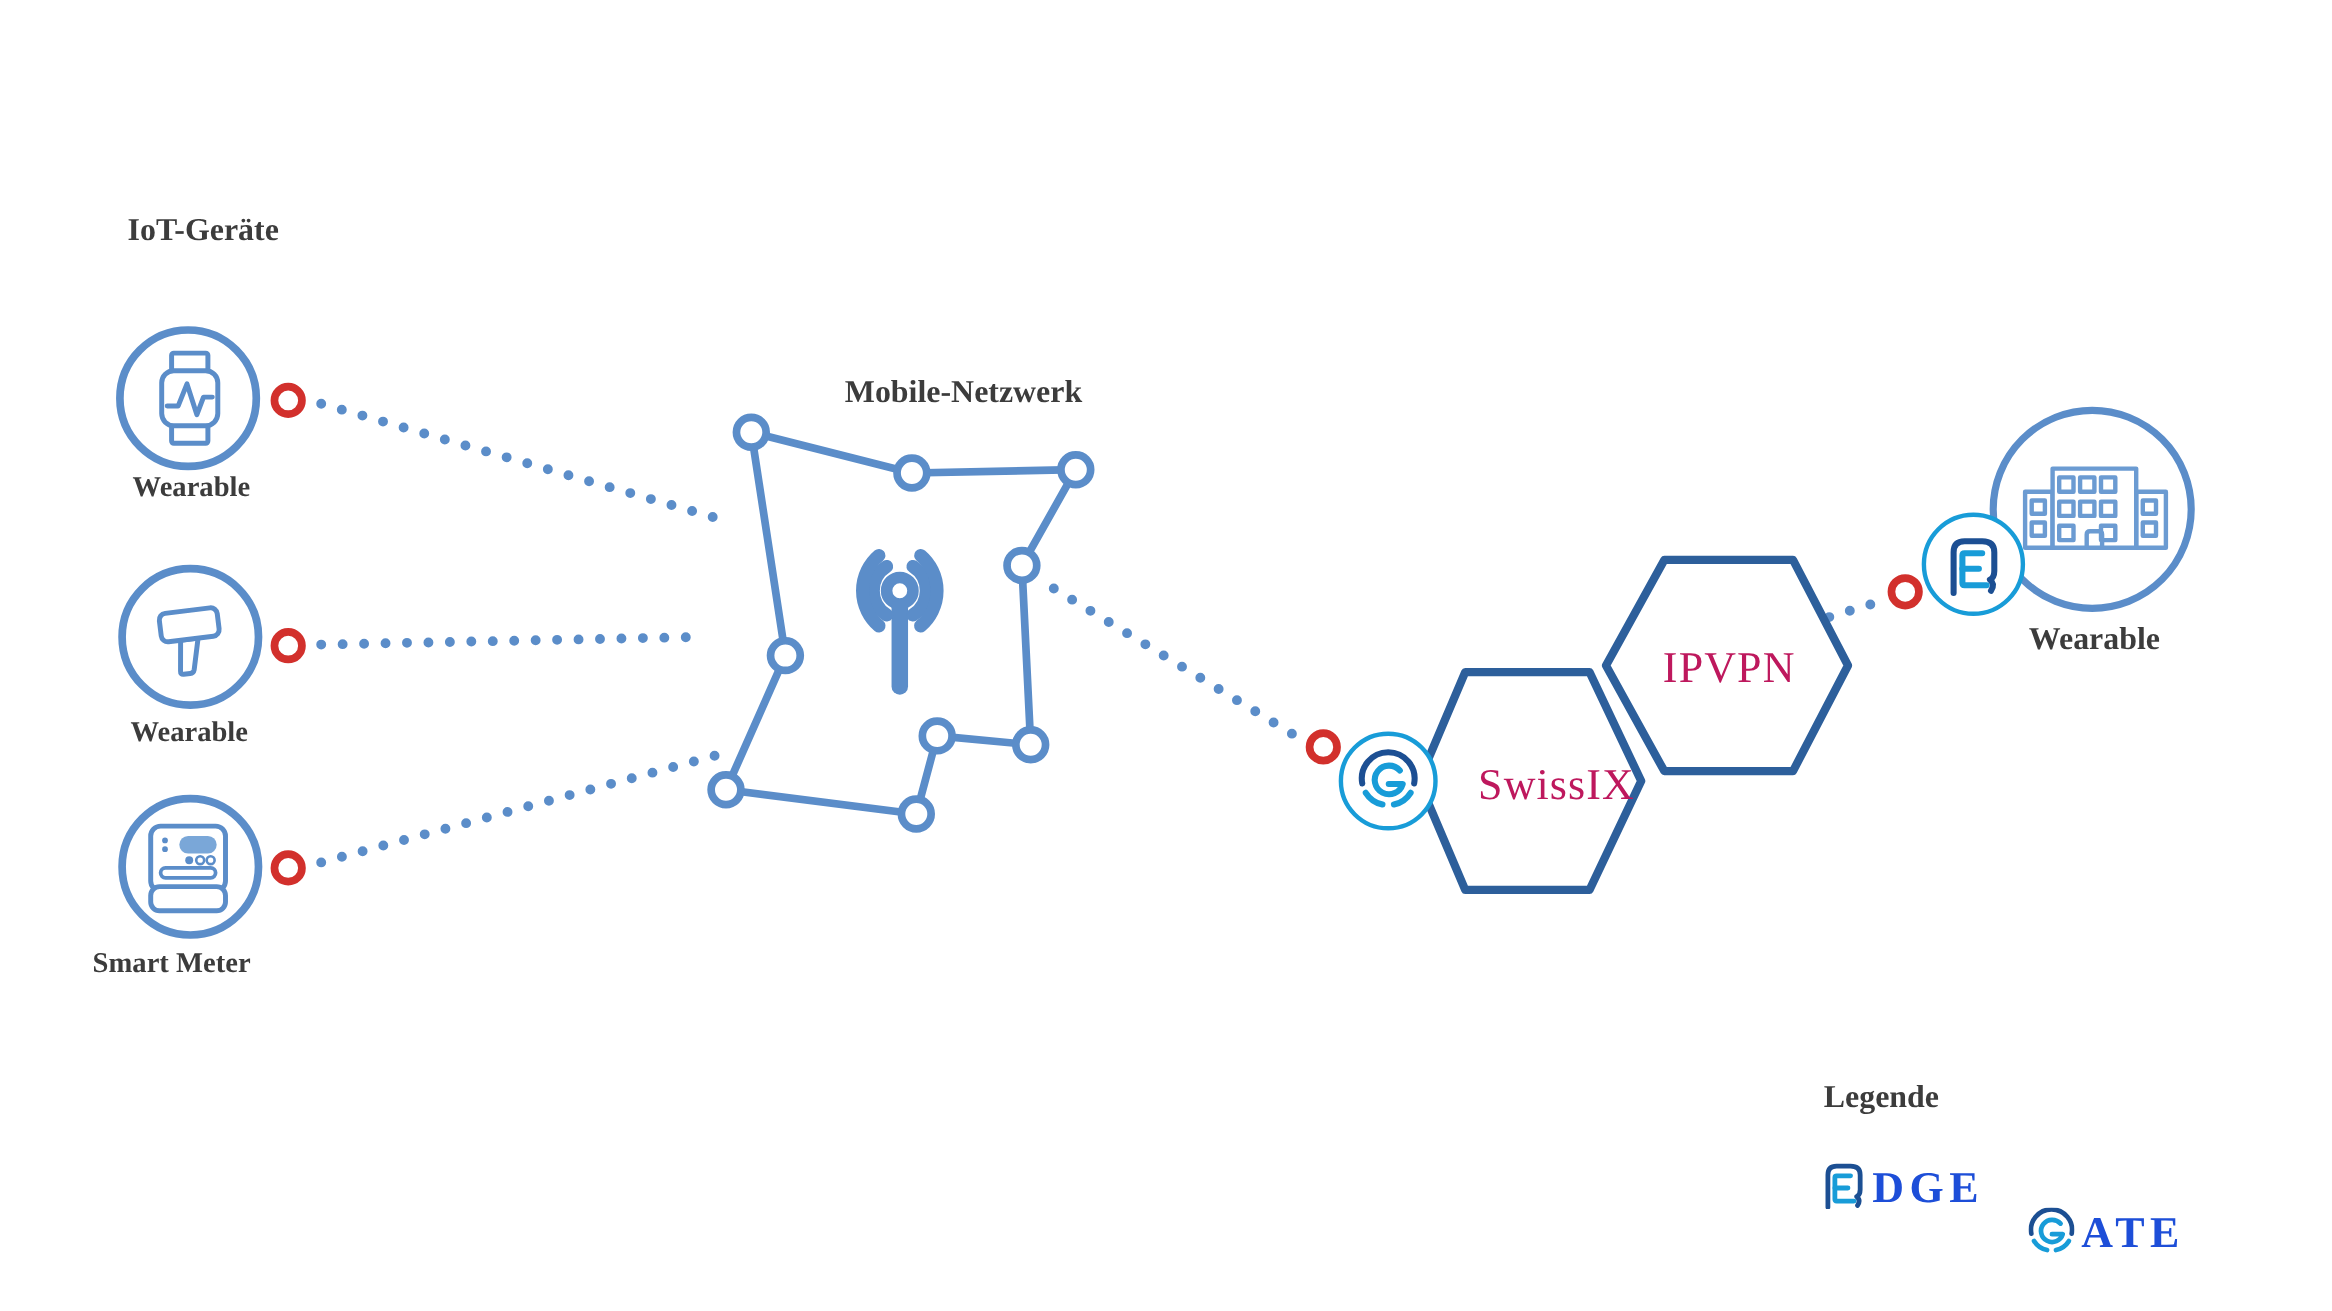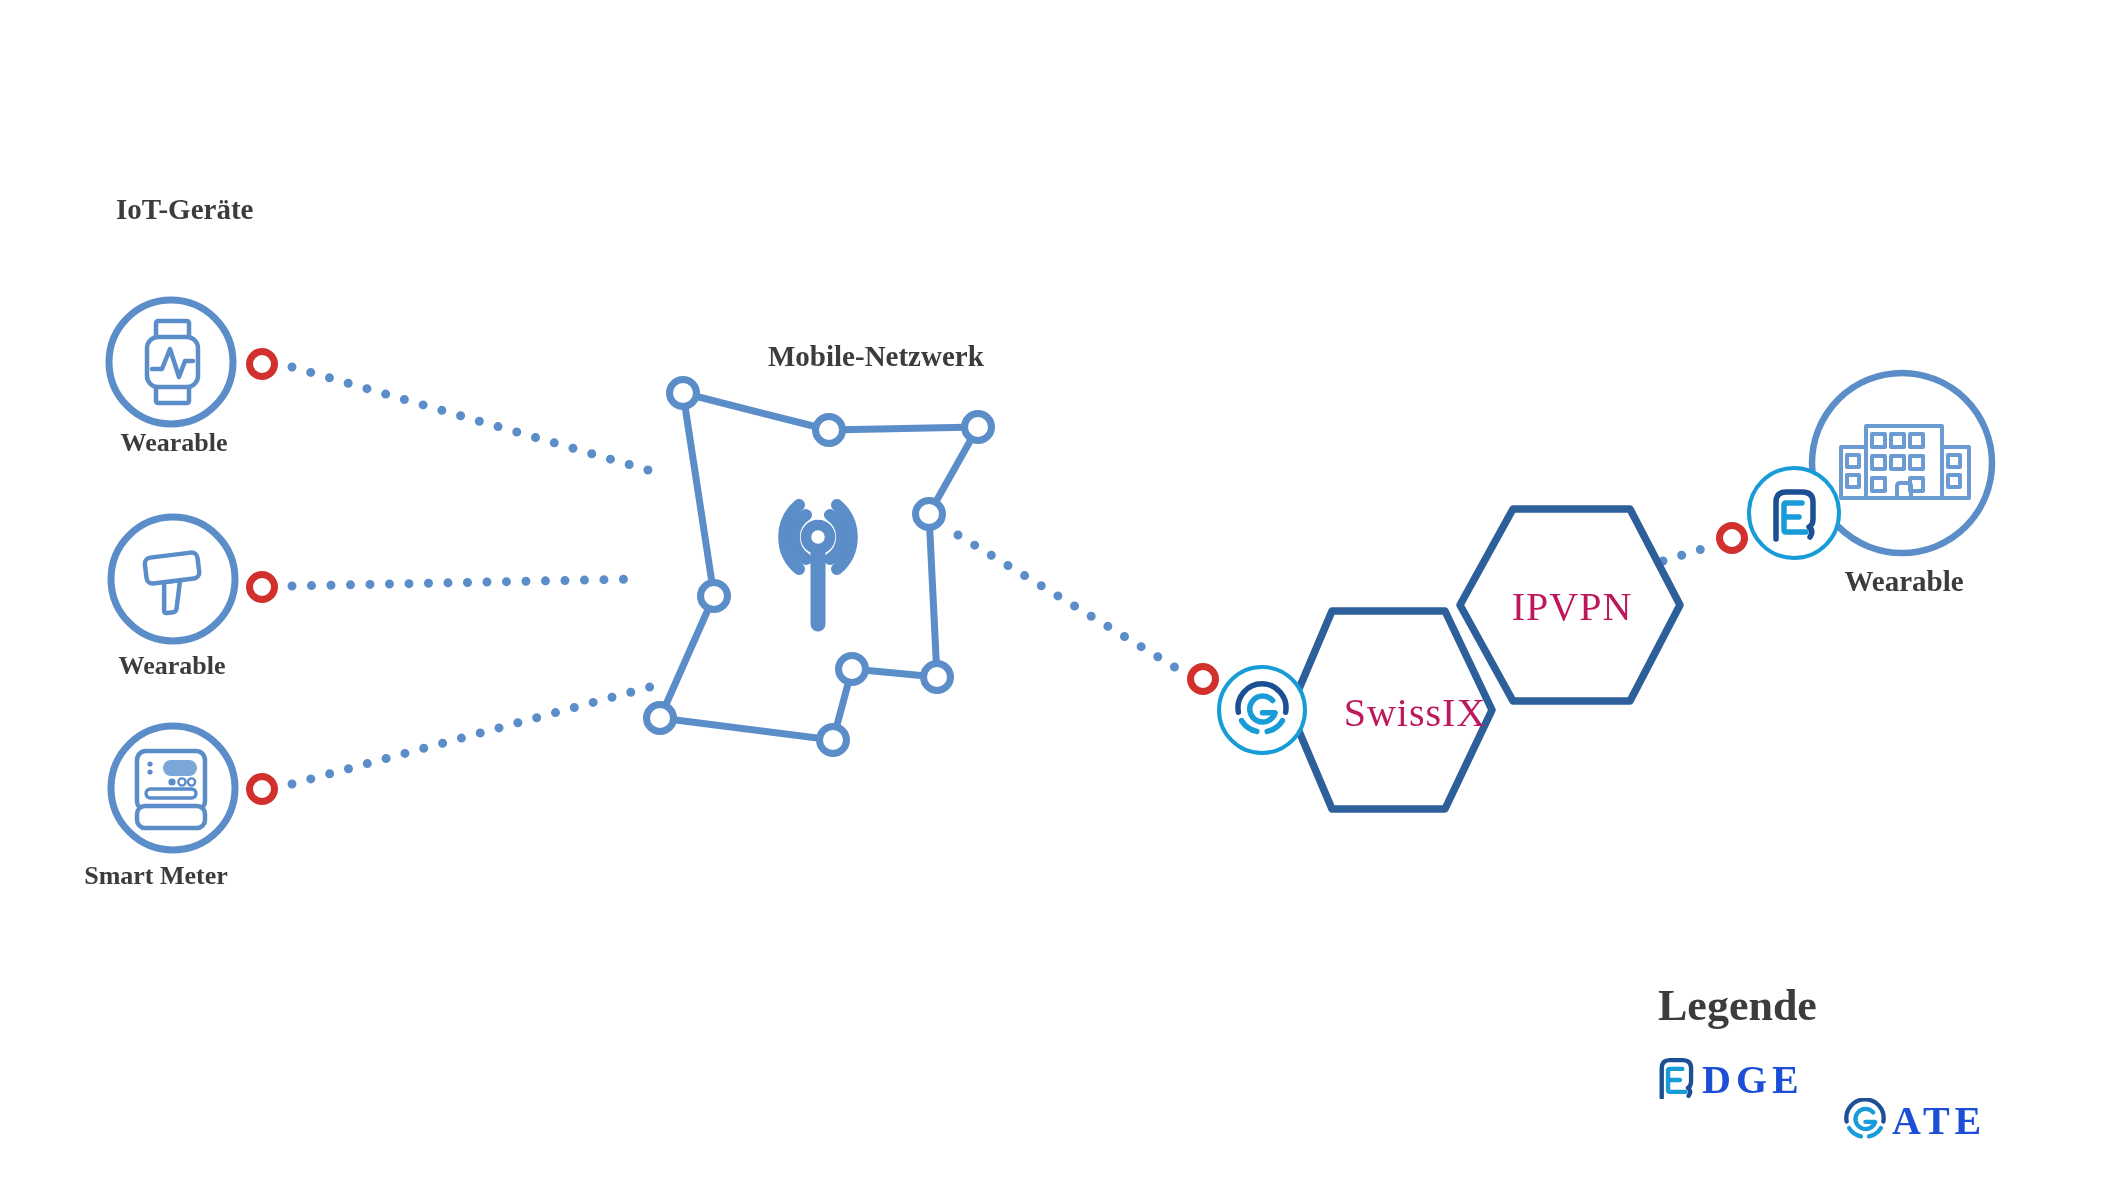--- a/index.html
+++ b/index.html
@@ -18,21 +18,21 @@
     white-space:nowrap;
     line-height:1.1;
   }
   .lbl.centered{transform:translateX(-50%);}
   .title{font-size:29px;}
   .devlbl{font-size:26px;}
   .hexlbl{
     font-weight:400;color:#be185d;font-size:40px;letter-spacing:1px;
     transform:translateX(-50%);
   }
-  .legend-title{font-size:44px;}
+  .legend-title{font-size:29px;}
   .legend-row{
     position:absolute;display:flex;align-items:center;gap:6px;
   }
   .legend-word{
     color:#1d4ed8;font-weight:700;font-size:40px;letter-spacing:5px;line-height:1;
     padding-top:4px;
   }
 </style>
 </head>
 <body>

